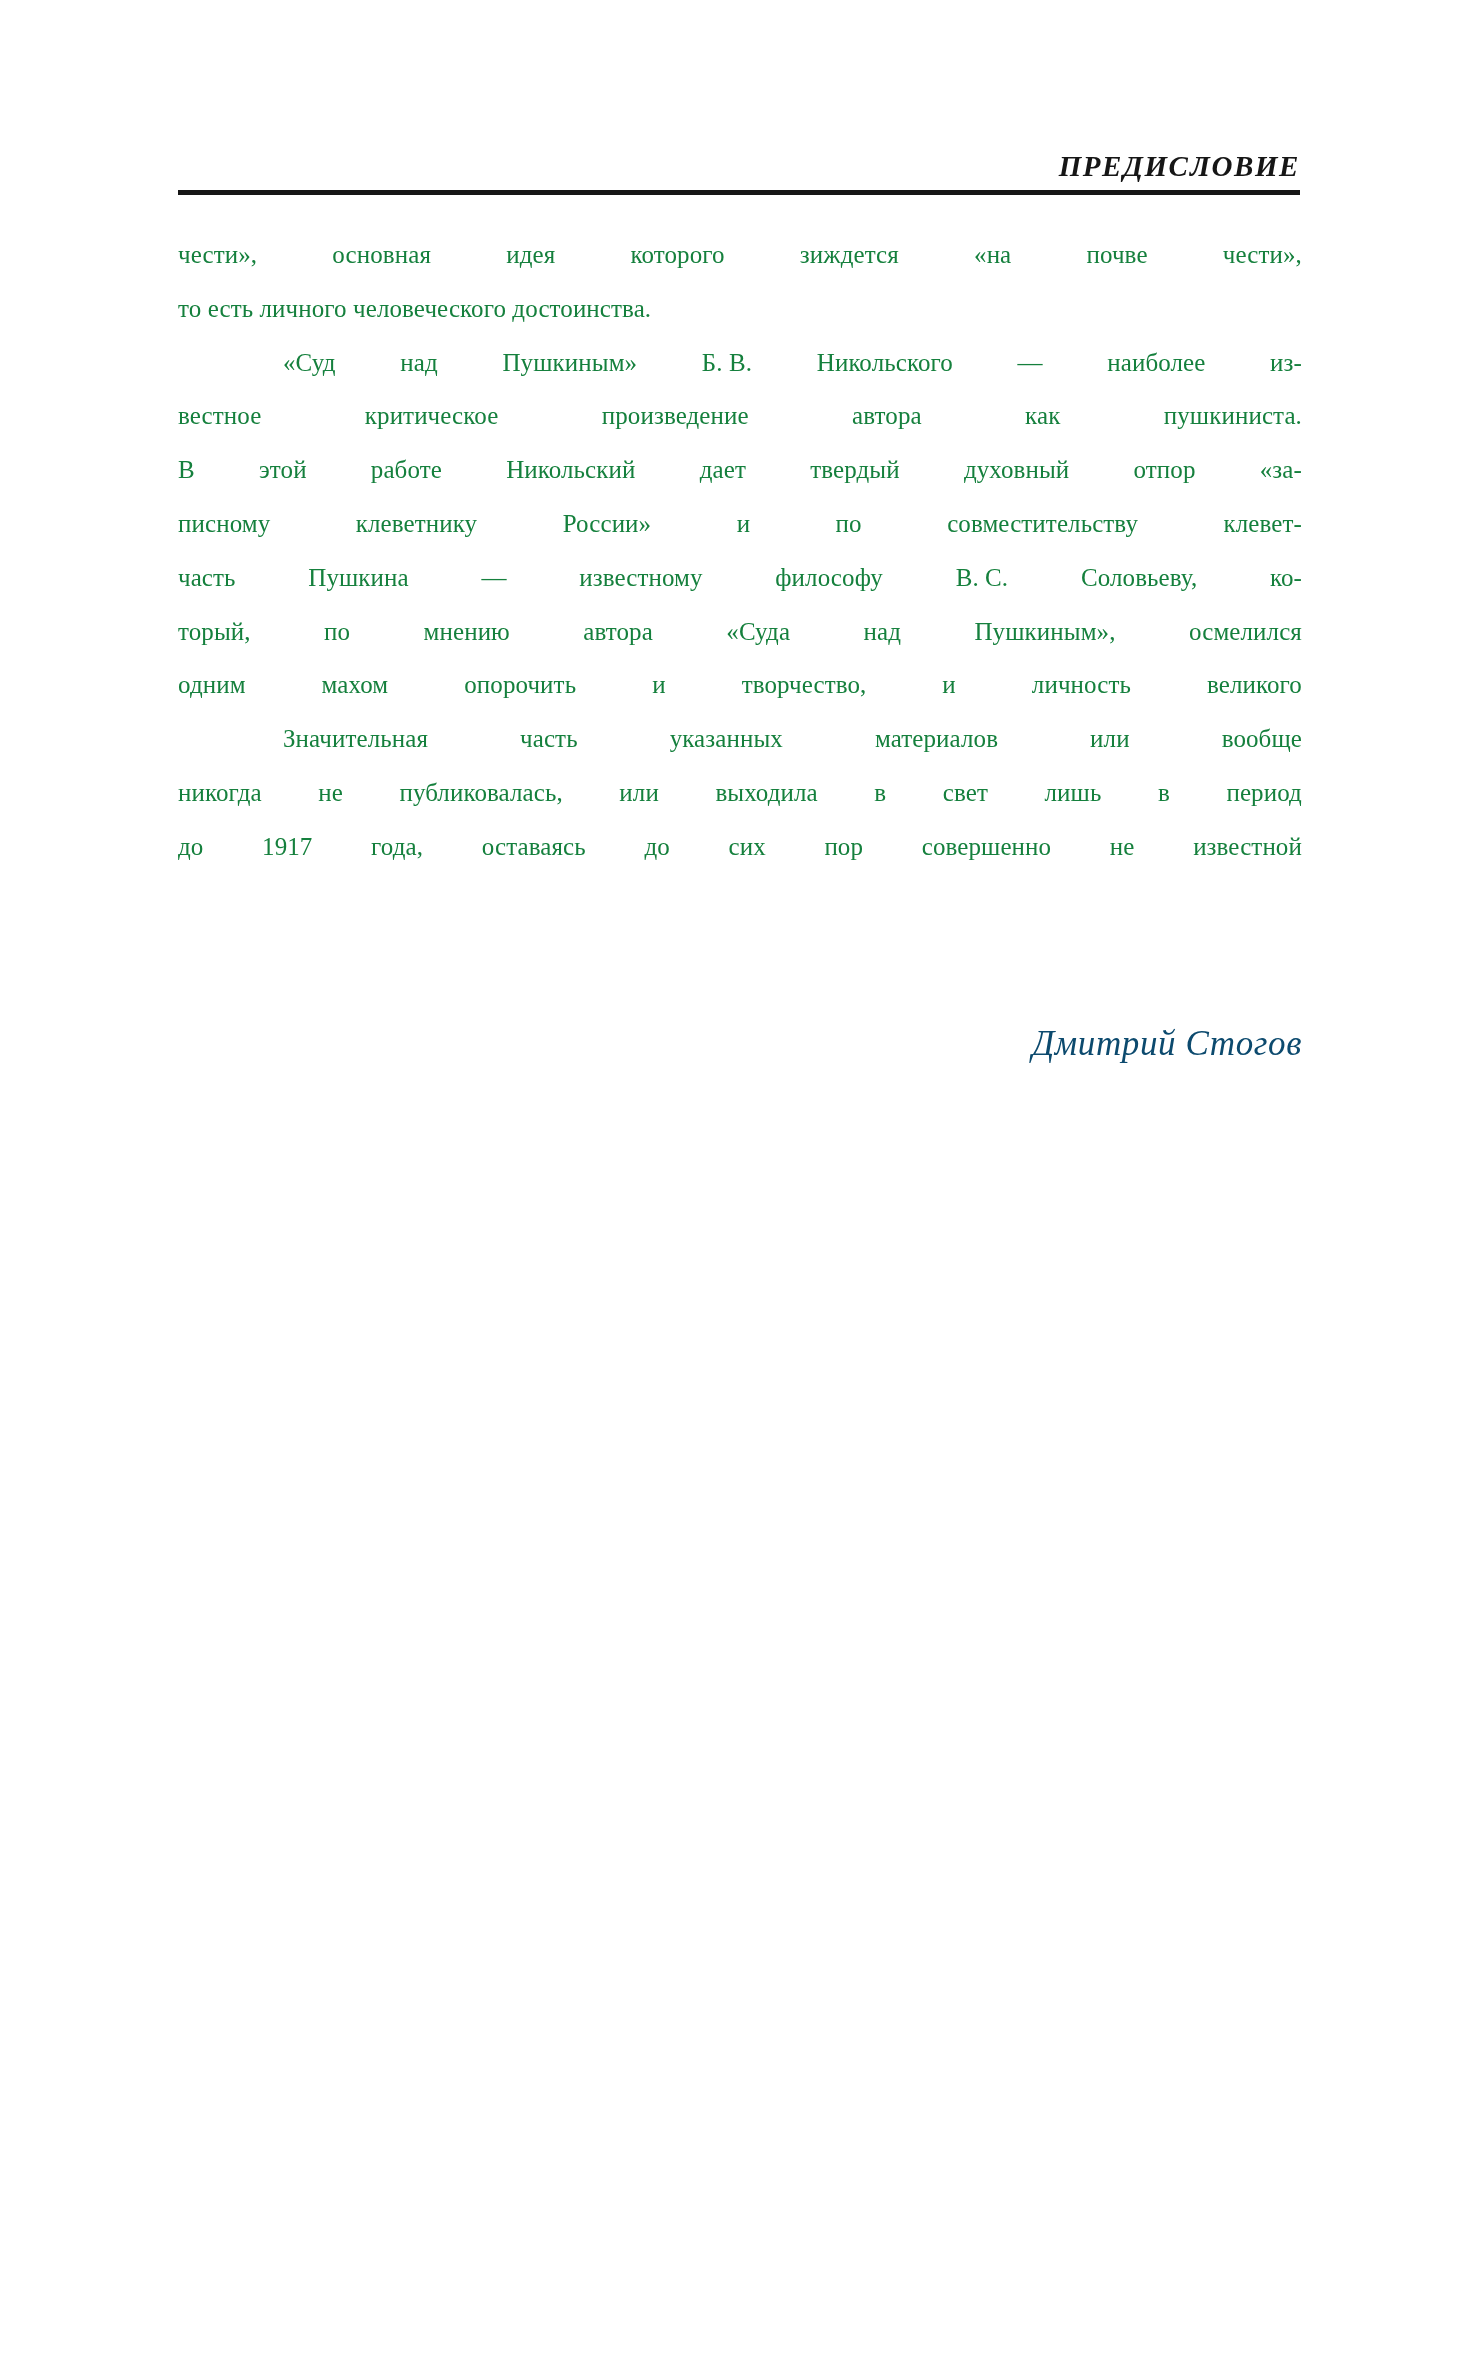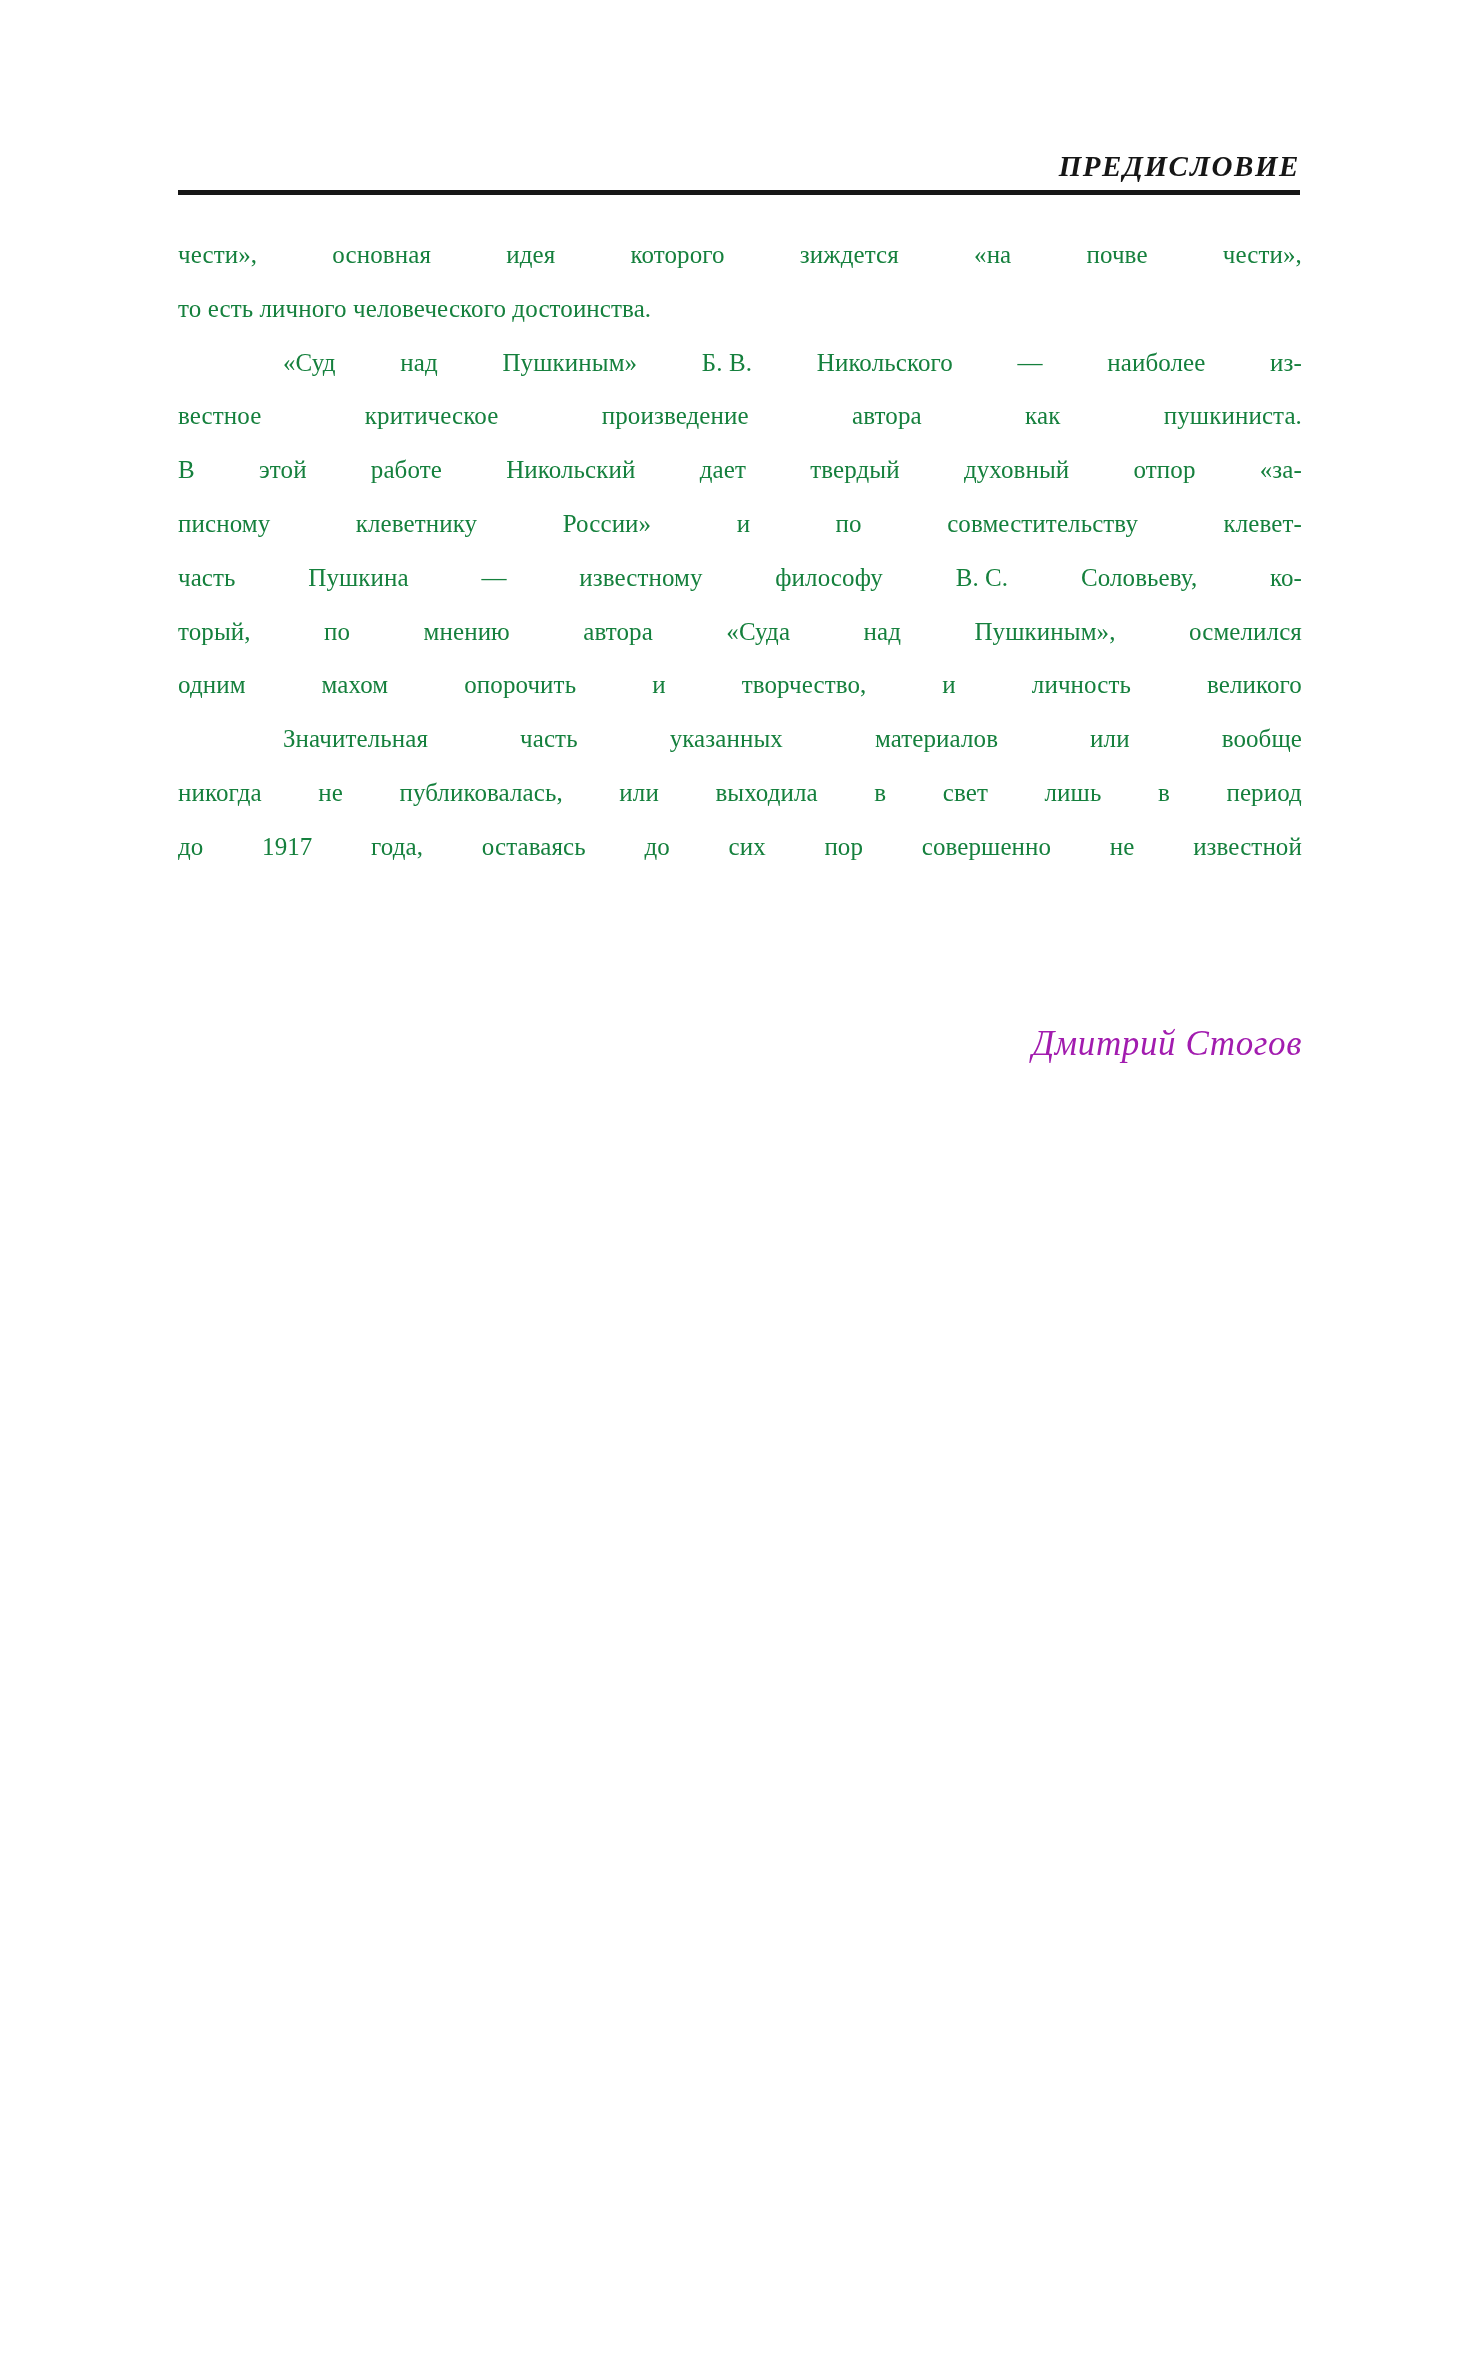--- a/index.html
+++ b/index.html
@@ -106,21 +106,21 @@
     width: 1124px;
     text-align: right;
   }
 
   .signature-name {
     font-family: "Liberation Serif", "DejaVu Serif", serif;
     font-style: italic;
     font-size: 35px;
     line-height: 48px;
     letter-spacing: 0.6px;
-    color: #a21caf;
+    color: #0c4a6e;
     white-space: nowrap;
   }
 
   
   .page-blank-area {
     position: absolute;
     left: 0;
     top: 1120px;
     width: 1476px;
     height: 1242px;

